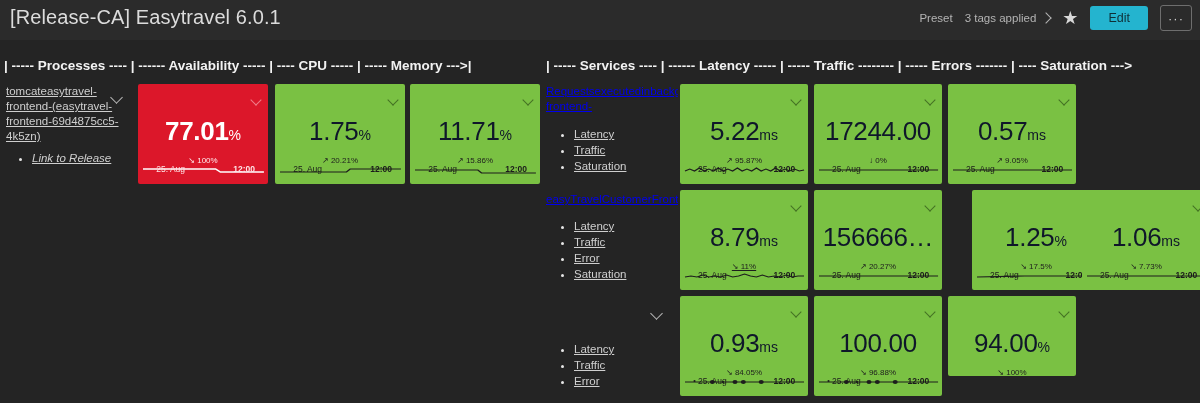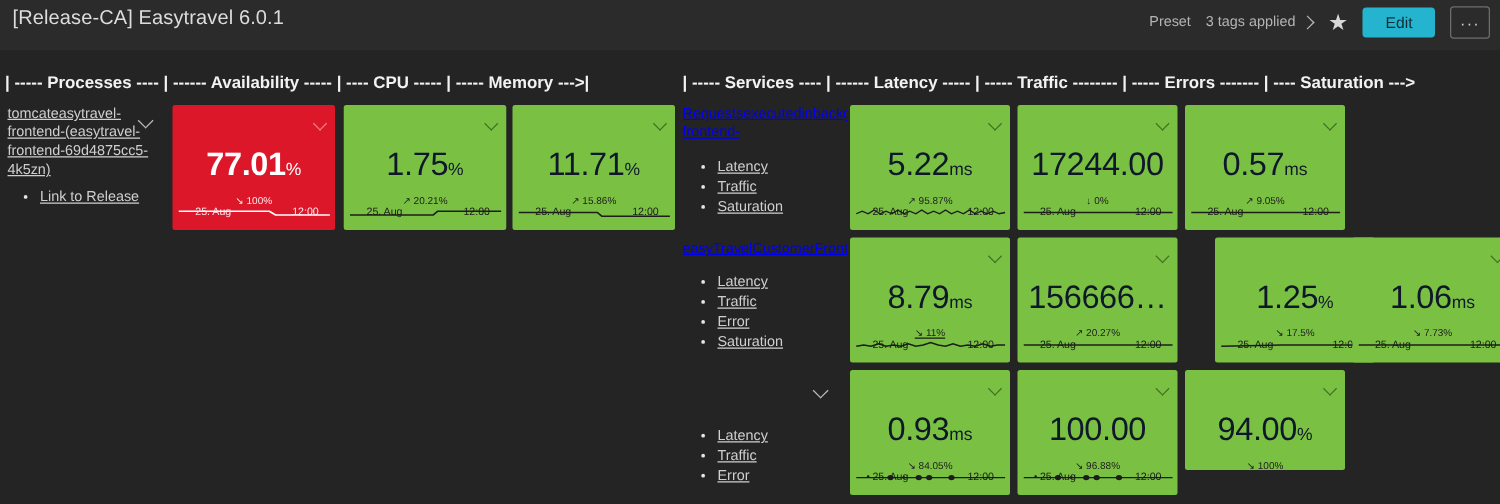--- a/index.html
+++ b/index.html
@@ -7,21 +7,21 @@
     width:1200px;height:403px;overflow:hidden;
     background:#242424;
     font-family:"Liberation Sans",sans-serif;
     color:#e6e6e6;
     -webkit-font-smoothing:antialiased;
   }
   .page{position:relative;width:1200px;height:403px;}
 
   
   .topbar{position:absolute;left:0;top:0;width:1200px;height:40px;background:#2b2b2b;}
-  .title{position:absolute;left:10px;top:6px;font-size:16px;color:#dcdcdc;letter-spacing:.1px;}
+  .title{position:absolute;left:10px;top:6px;font-size:20px;color:#dcdcdc;letter-spacing:.1px;}
   .topright{position:absolute;right:8px;top:5px;display:flex;align-items:center;gap:12px;}
   .preset{font-size:11.5px;color:#b4b4b4;}
   .tags{font-size:11.5px;color:#b4b4b4;display:flex;align-items:center;gap:6px;}
   .chev-right{display:inline-block;width:7px;height:7px;border-right:1.4px solid #b4b4b4;border-top:1.4px solid #b4b4b4;transform:rotate(45deg);}
   .star{font-size:18px;color:#d9d9d9;line-height:1;}
   .edit-btn{background:#24b4cf;color:#0f2f36;font-size:12.5px;border:none;border-radius:3px;padding:5px 18px;cursor:pointer;font-family:inherit;}
   .kebab{border:1px solid #6e6e6e;border-radius:3px;width:30px;height:24px;display:flex;align-items:center;justify-content:center;color:#cfcfcf;font-size:13px;letter-spacing:1px;line-height:1;}
 
   
   .hdr{position:absolute;top:58px;font-size:13.5px;font-weight:bold;color:#f2f2f2;white-space:nowrap;}
@@ -52,21 +52,21 @@
   .tile .tcaret .chev{border-color:#17300a;width:7px;height:7px;}
   .tile.red .tcaret .chev{border-color:#ffd2d6;}
   .tile .val{position:absolute;left:0;right:0;text-align:center;color:#0f172a;font-size:26px;font-weight:normal;letter-spacing:-.3px;}
   .tile.red .val{color:#fff;font-weight:bold;}
   .tile .val .unit{font-size:14px;font-weight:normal;letter-spacing:0;}
   .tile .delta{position:absolute;left:0;right:0;text-align:center;font-size:8px;color:#1d1d1d;}
   .tile.red .delta{color:#ffe9eb;}
   .tile .axis{position:absolute;left:0;right:0;text-align:center;font-size:8.5px;color:#1b1b1b;}
   .tile.red .axis{color:#ffe4e6;}
   .tile .axis .l{position:absolute;left:14%;}
-  .tile .axis .r{position:absolute;right:10%;}
+  .tile .axis .r{position:absolute;right:10%;font-weight:bold;}
   .spark{position:absolute;left:4%;right:3%;height:18px;}
   .spark svg{width:100%;height:100%;display:block;overflow:visible;}
 </style>
 </head>
 <body>
 
 <div class="page">
 
   <div class="topbar">
     <div class="title">[Release-CA] Easytravel 6.0.1</div>
@@ -82,21 +82,21 @@
     </div>
   </div>
 
   <div class="hdr left">| ----- Processes ---- | ------ Availability ----- | ---- CPU ----- | ----- Memory ---&gt;|</div>
   <div class="hdr right">| ----- Services ---- | ------ Latency ----- | ----- Traffic -------- | ----- Errors ------- | ---- Saturation ---&gt;</div>
 
   <div class="proc-label">
     <a href="#">tomcateasytravel-frontend-(easytravel-frontend-69d4875cc5-4k5zn)</a>
   </div>
   <span class="proc-caret"><span class="chev"></span></span>
-  <ul class="bullets" style="position:absolute;left:6px;top:150px;">
+  <ul class="bullets" style="position:absolute;left:6px;top:150px;font-style:italic;">
     <li><a href="#">Link to Release</a></li>
   </ul>
 
   <div class="tile red" style="left:138px;top:84px;width:130px;height:100px;background:#dc172a;">
     <span class="tcaret"><span class="chev"></span></span>
     <div class="val" style="top:32px;"><span>77.01</span><span class="unit">%</span></div>
     <div class="delta" style="top:72px;">↘ 100%</div>
     <div class="spark" style="top:76px;">
       <svg viewBox="0 0 100 18" preserveAspectRatio="none">
           <polyline points="0,9 40,9 60,9 64,12 100,12" fill="none" stroke="#ffffff" stroke-width="1.3"></polyline>

